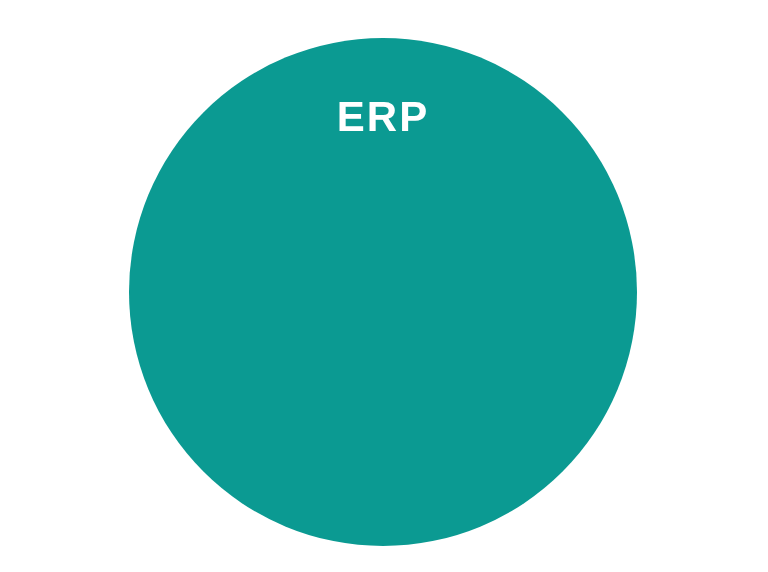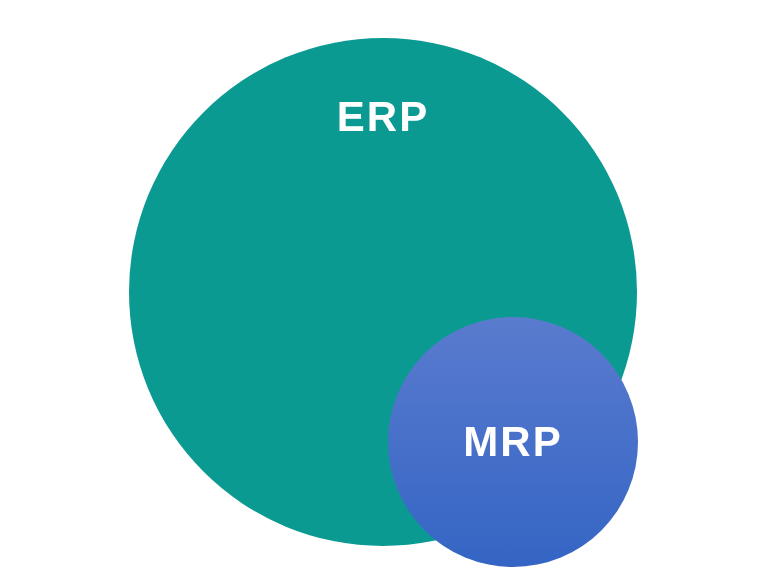--- a/index.html
+++ b/index.html
@@ -49,17 +49,14 @@
     letter-spacing: 2px;
     line-height: 1;
   }
 </style>
 </head>
 <body>
 
 <div class="canvas" style="background: rgb(255, 255, 255);">
   <div class="outer-circle" style="background: rgb(11, 154, 146);">
     <div class="outer-label" style="color: rgb(255, 255, 255);">ERP</div>
-    <div class="inner-circle" style="background: linear-gradient(rgb(90, 123, 206), rgb(52, 101, 196));">
-      <div class="inner-label" style="color: rgb(255, 255, 255);">MRP</div>
-    </div>
   </div>
 </div>
 
 </body></html>

